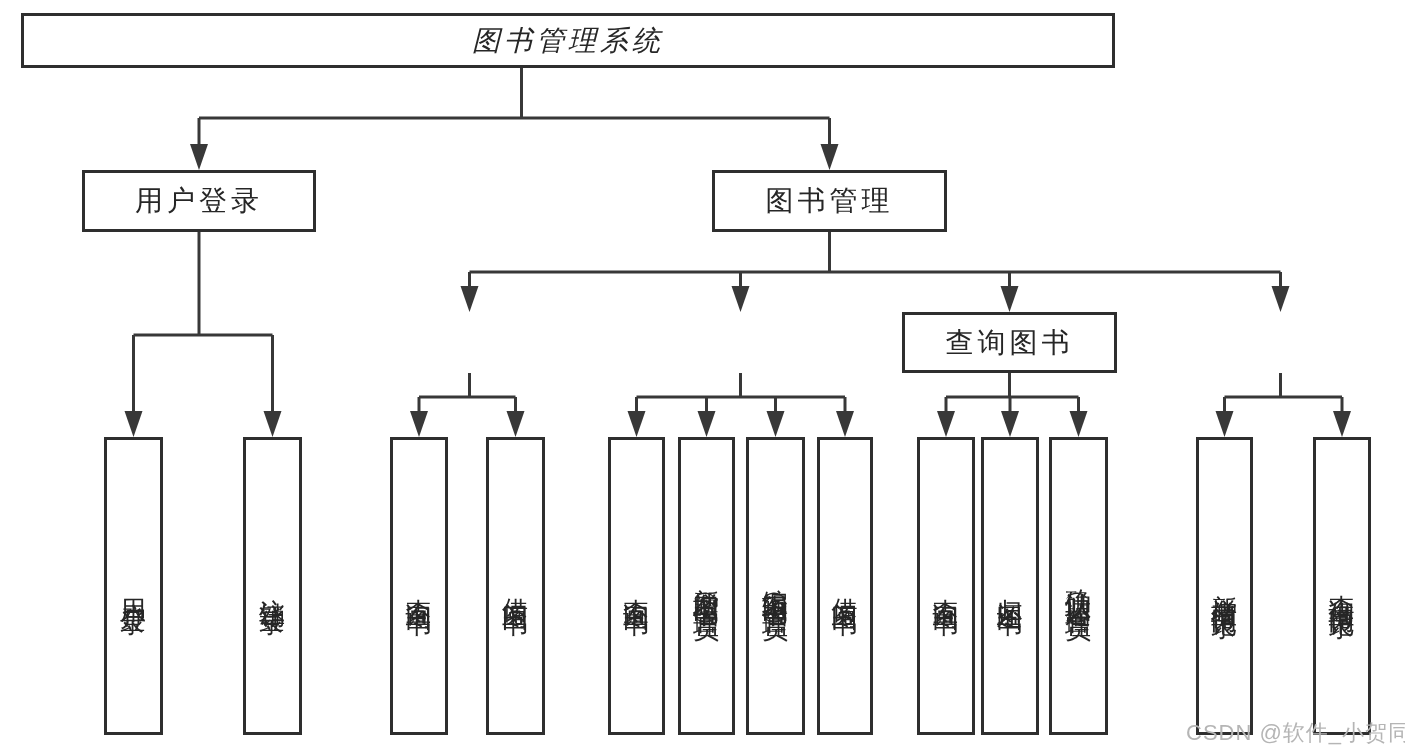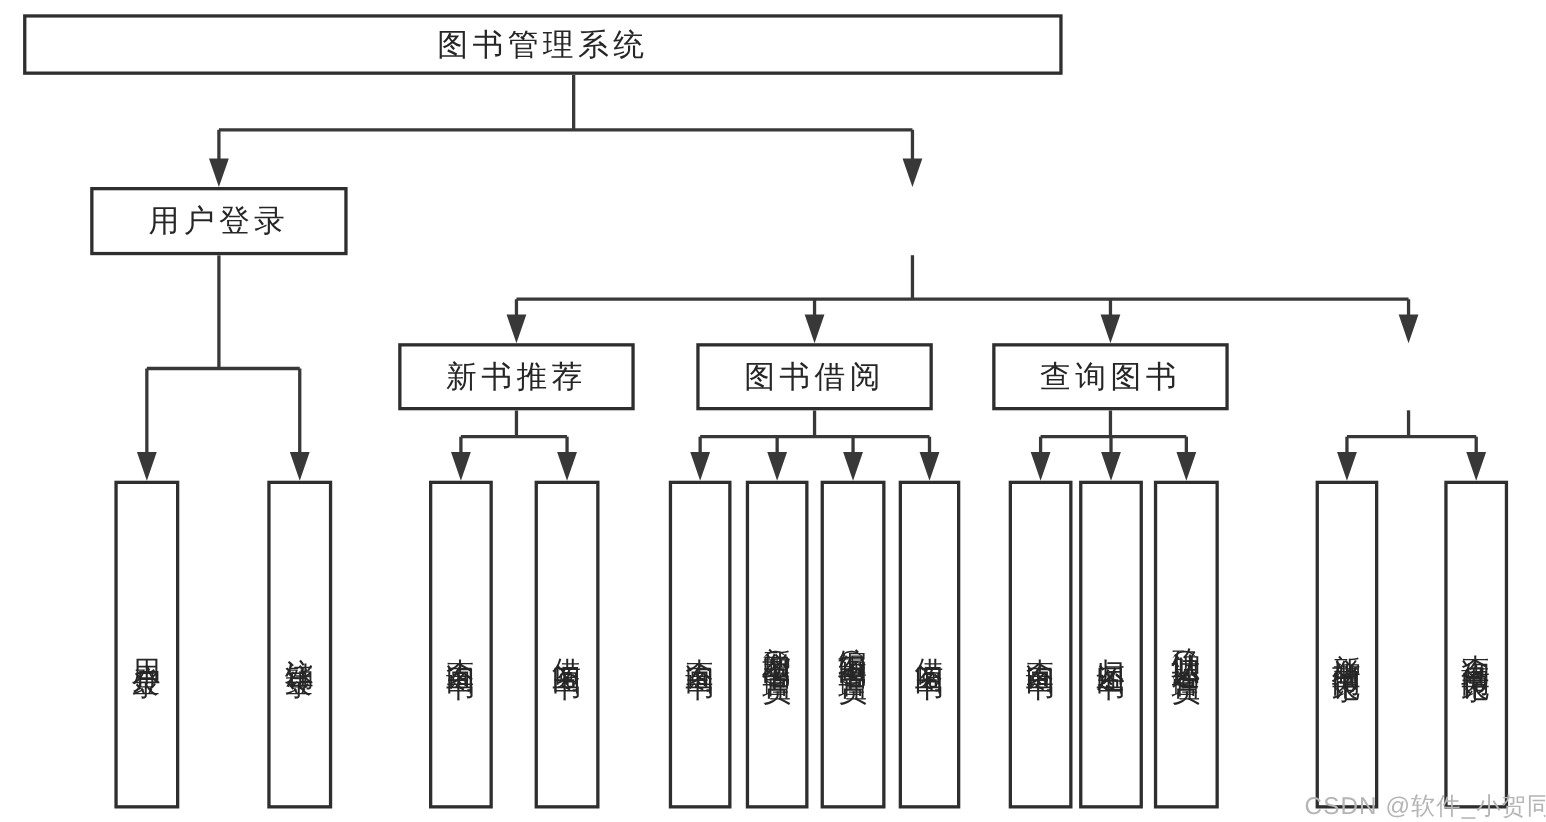--- a/index.html
+++ b/index.html
@@ -89,26 +89,25 @@
       <polygon points="766.5,411 784.5,411 775.5,437"></polygon>
       <polygon points="836,411 854,411 845,437"></polygon>
       <polygon points="937,411 955,411 946,437"></polygon>
       <polygon points="1001,411 1019,411 1010,437"></polygon>
       <polygon points="1069.5,411 1087.5,411 1078.5,437"></polygon>
       <polygon points="1215.5,411 1233.5,411 1224.5,437"></polygon>
       <polygon points="1333,411 1351,411 1342,437"></polygon>
     </g>
   </svg>
 
-  <div class="box" style="left:21px;top:13px;width:945px;height:55px;">图书管理系统</div>
+  <div class="box" style="left:21px;top:13px;width:1094px;height:55px;font-style:italic;">图书管理系统</div>
 
   <div class="box" style="left:82px;top:170px;width:234px;height:62px;">用户登录</div>
+  <div class="box" style="left:712px;top:170px;width:235px;height:62px;">图书管理</div>
 
-  <div class="box" style="left:362px;top:312px;width:215px;height:61px;">新书推荐</div>
-  <div class="box" style="left:633px;top:312px;width:215px;height:61px;">图书借阅</div>
   <div class="box" style="left:902px;top:312px;width:215px;height:61px;">查询图书</div>
 
   <div class="box vbox" style="left:104px;top:437px;width:59px;height:298px;">用户登录</div>
   <div class="box vbox" style="left:243px;top:437px;width:59px;height:298px;">注销登录</div>
 
   <div class="box vbox" style="left:390px;top:437px;width:58px;height:298px;">查询图书</div>
   <div class="box vbox" style="left:486px;top:437px;width:59px;height:298px;">借阅图书</div>
 
   <div class="box vbox" style="left:608px;top:437px;width:57px;height:298px;">查询图书</div>
   <div class="box vbox" style="left:678px;top:437px;width:57px;height:298px;">新增图书（管理员）</div>

